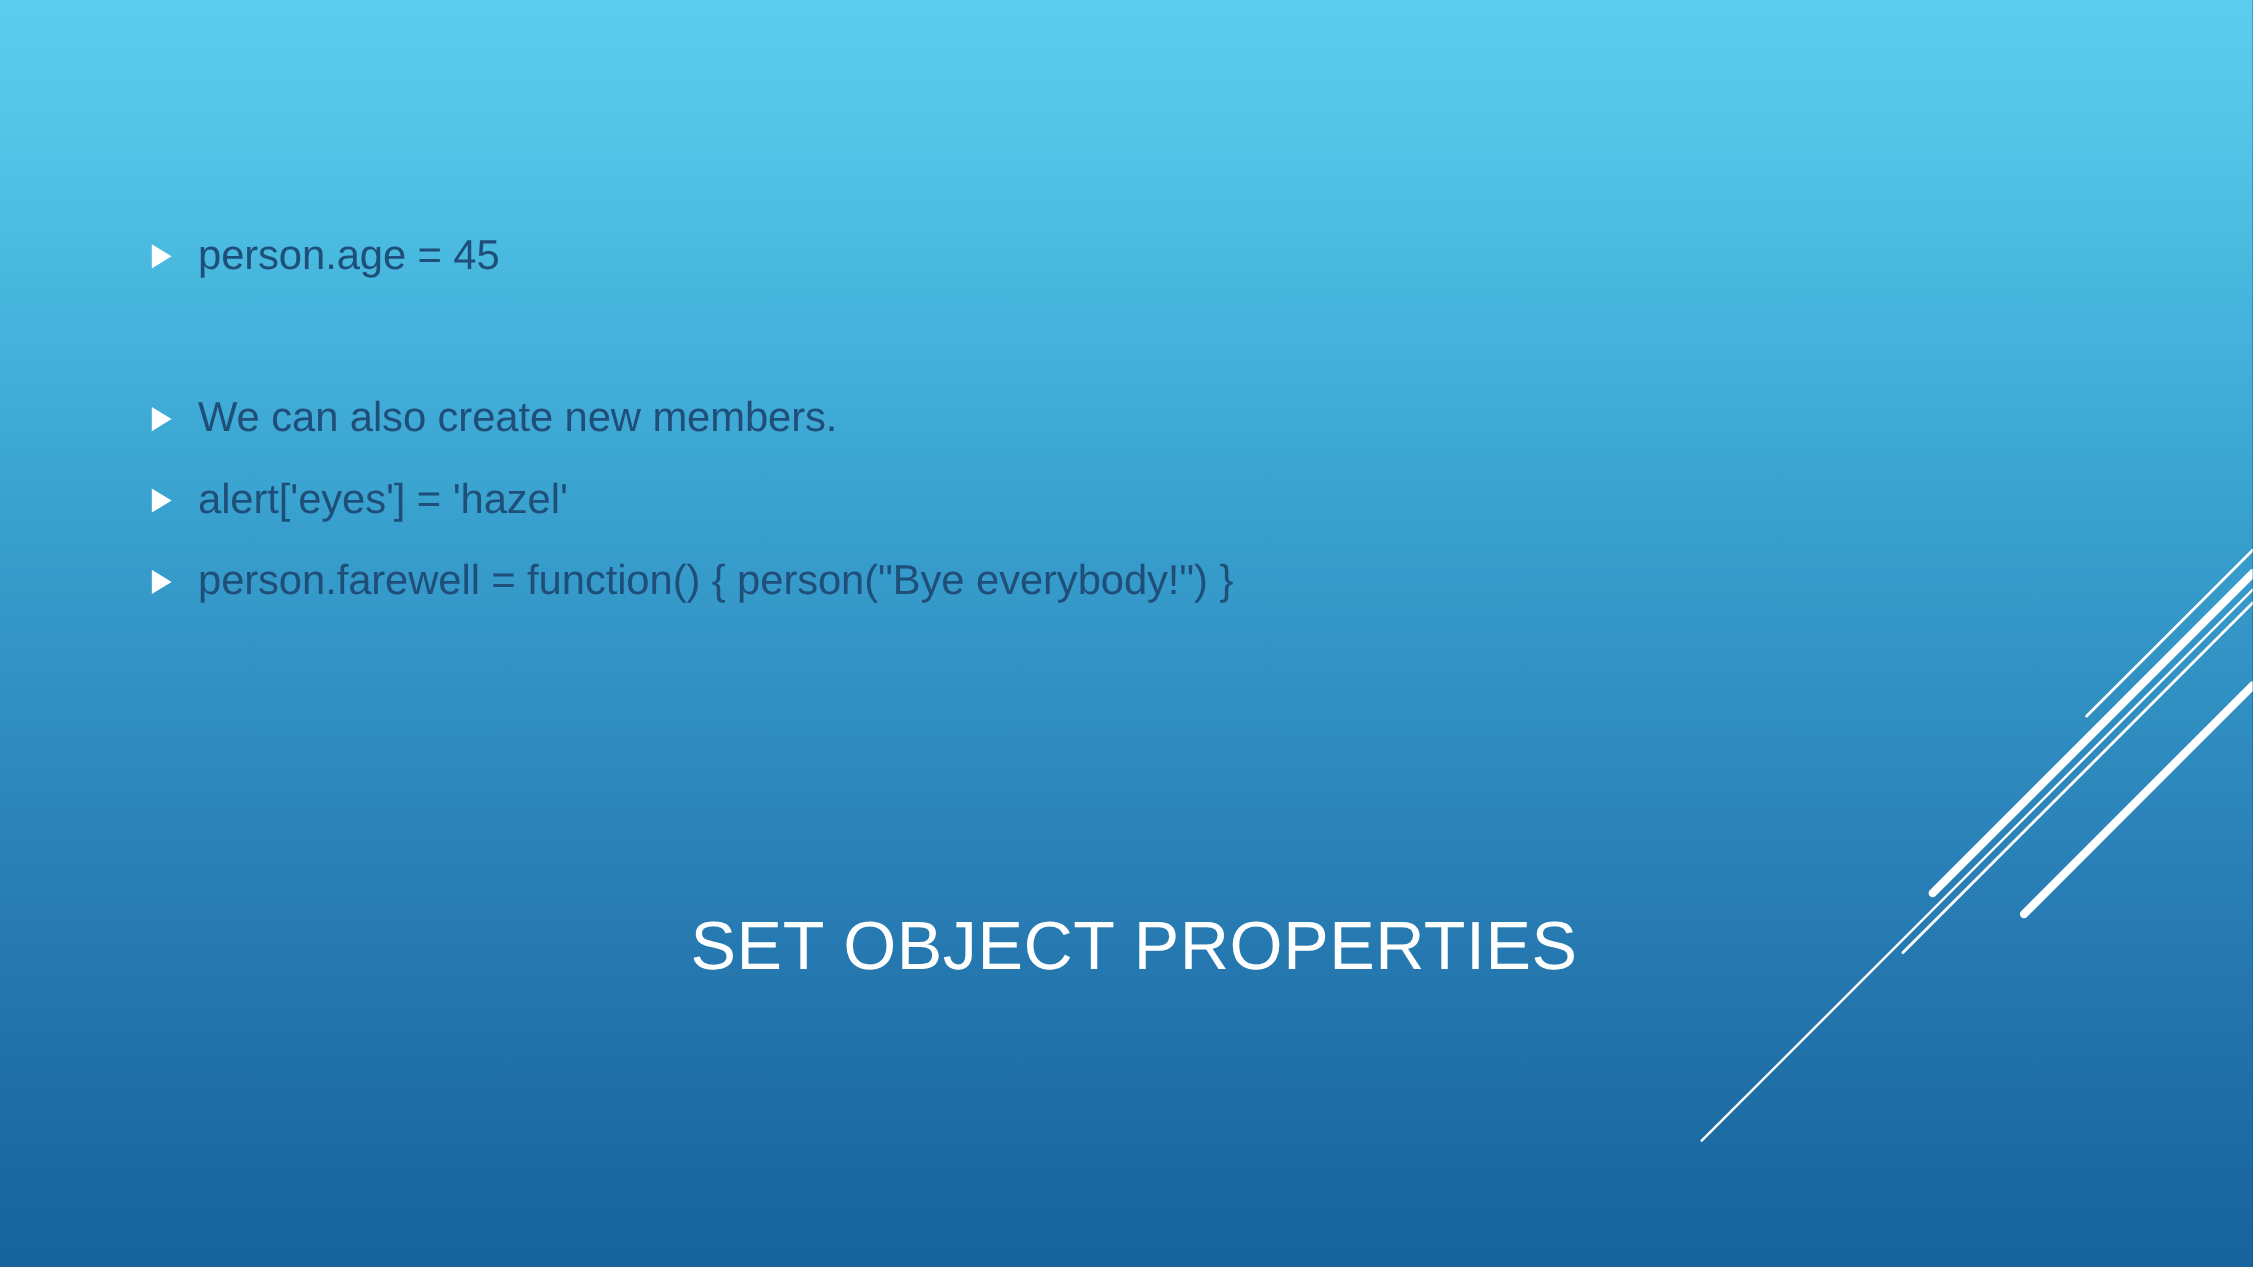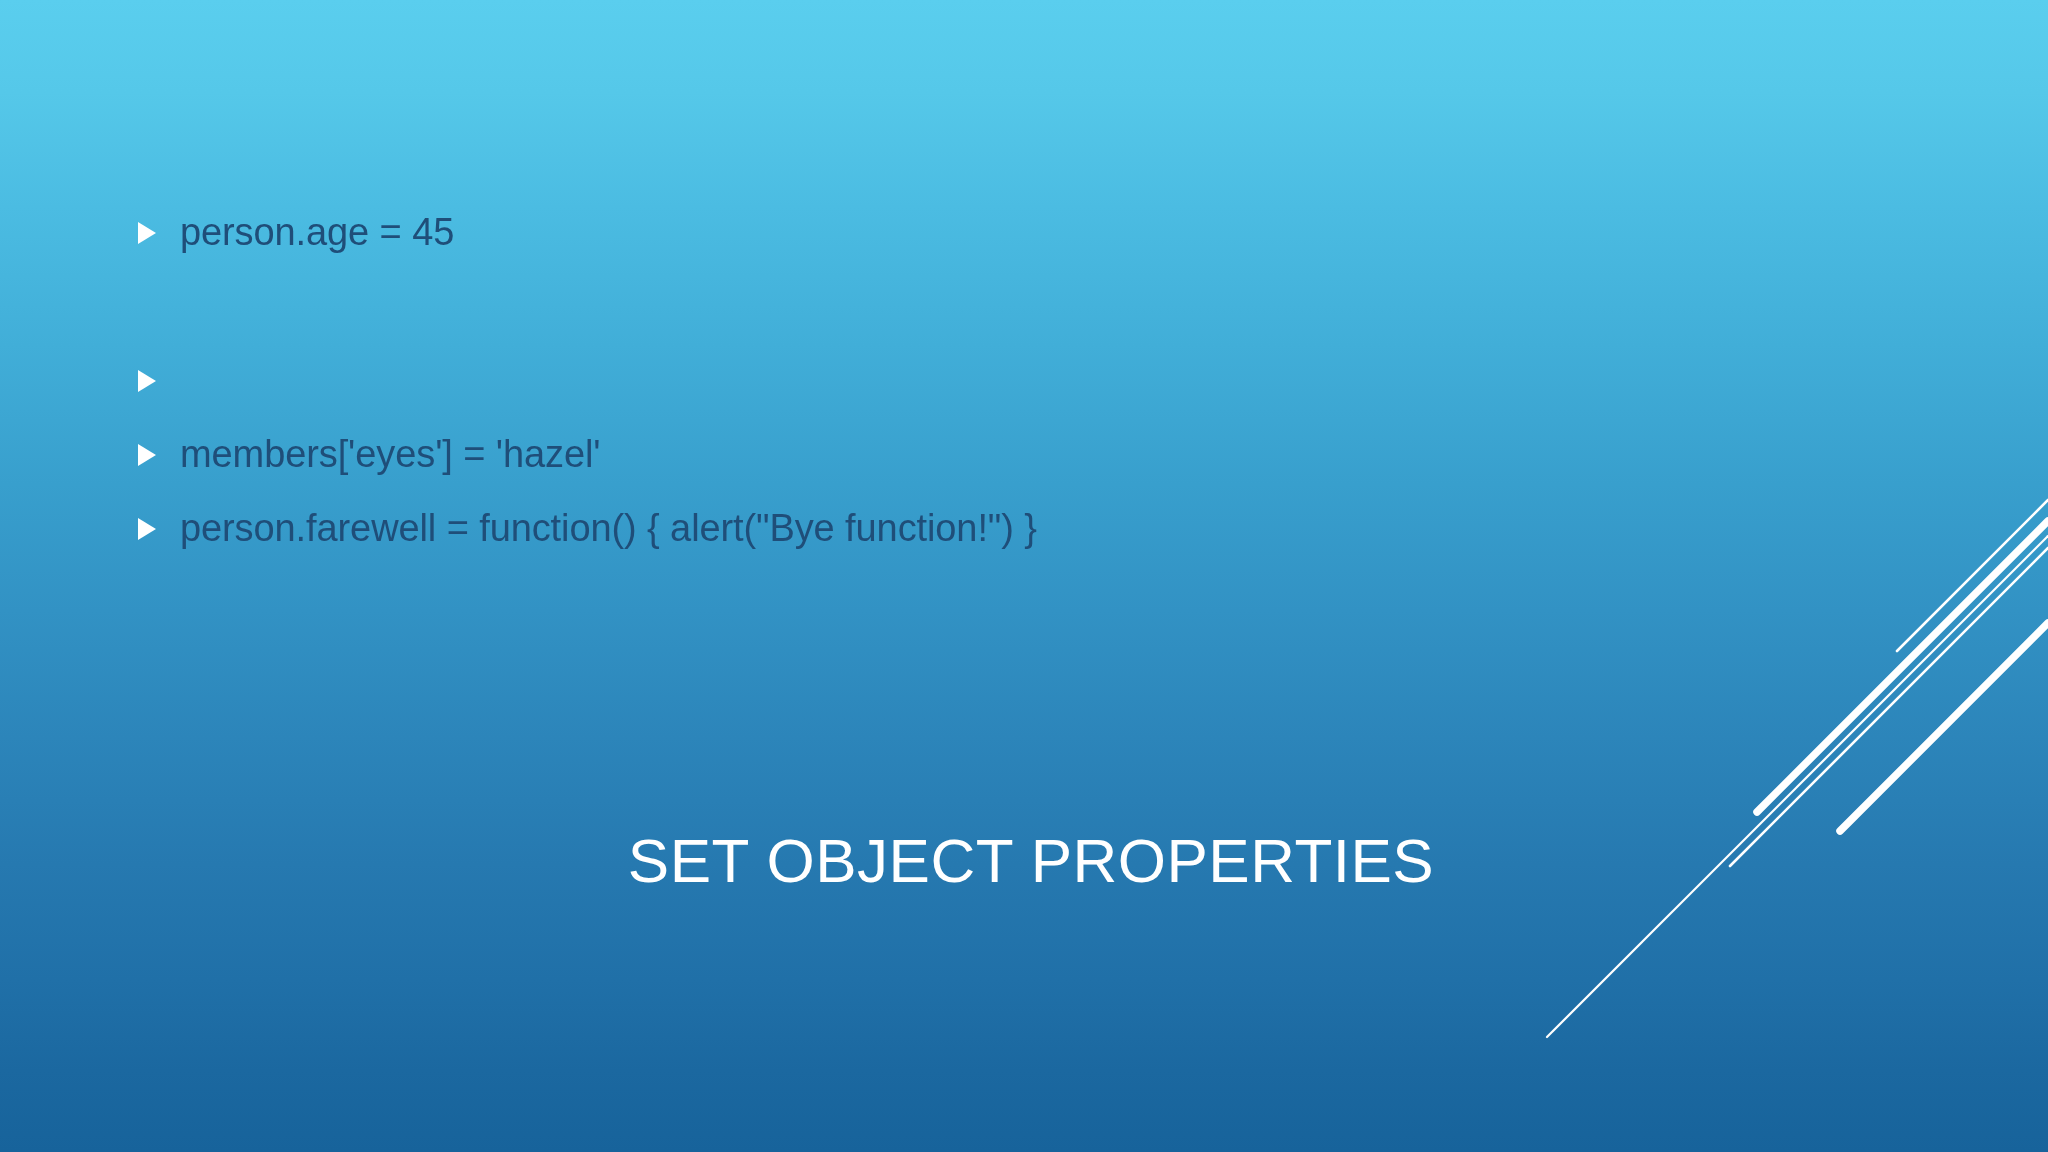--- a/index.html
+++ b/index.html
@@ -122,29 +122,30 @@
     <div class="bullet-row">
       <span class="bullet-marker"></span>
       <span class="bullet-text">person.age = 45</span>
     </div>
 
 
     <div class="bullet-row spacer"></div>
 
     <div class="bullet-row">
       <span class="bullet-marker"></span>
+      <span class="bullet-text">We can also create new members.</span>
     </div>
 
     <div class="bullet-row">
       <span class="bullet-marker"></span>
-      <span class="bullet-text">members['eyes'] = 'hazel'</span>
+      <span class="bullet-text">alert['eyes'] = 'hazel'</span>
     </div>
 
     <div class="bullet-row">
       <span class="bullet-marker"></span>
-      <span class="bullet-text">person.farewell = function() { alert("Bye function!") }</span>
+      <span class="bullet-text">person.farewell = function() { person("Bye everybody!") }</span>
     </div>
 
   </div>
 
   <div id="title">Set Object Properties</div>
 
 </div>
 
 </body></html>

